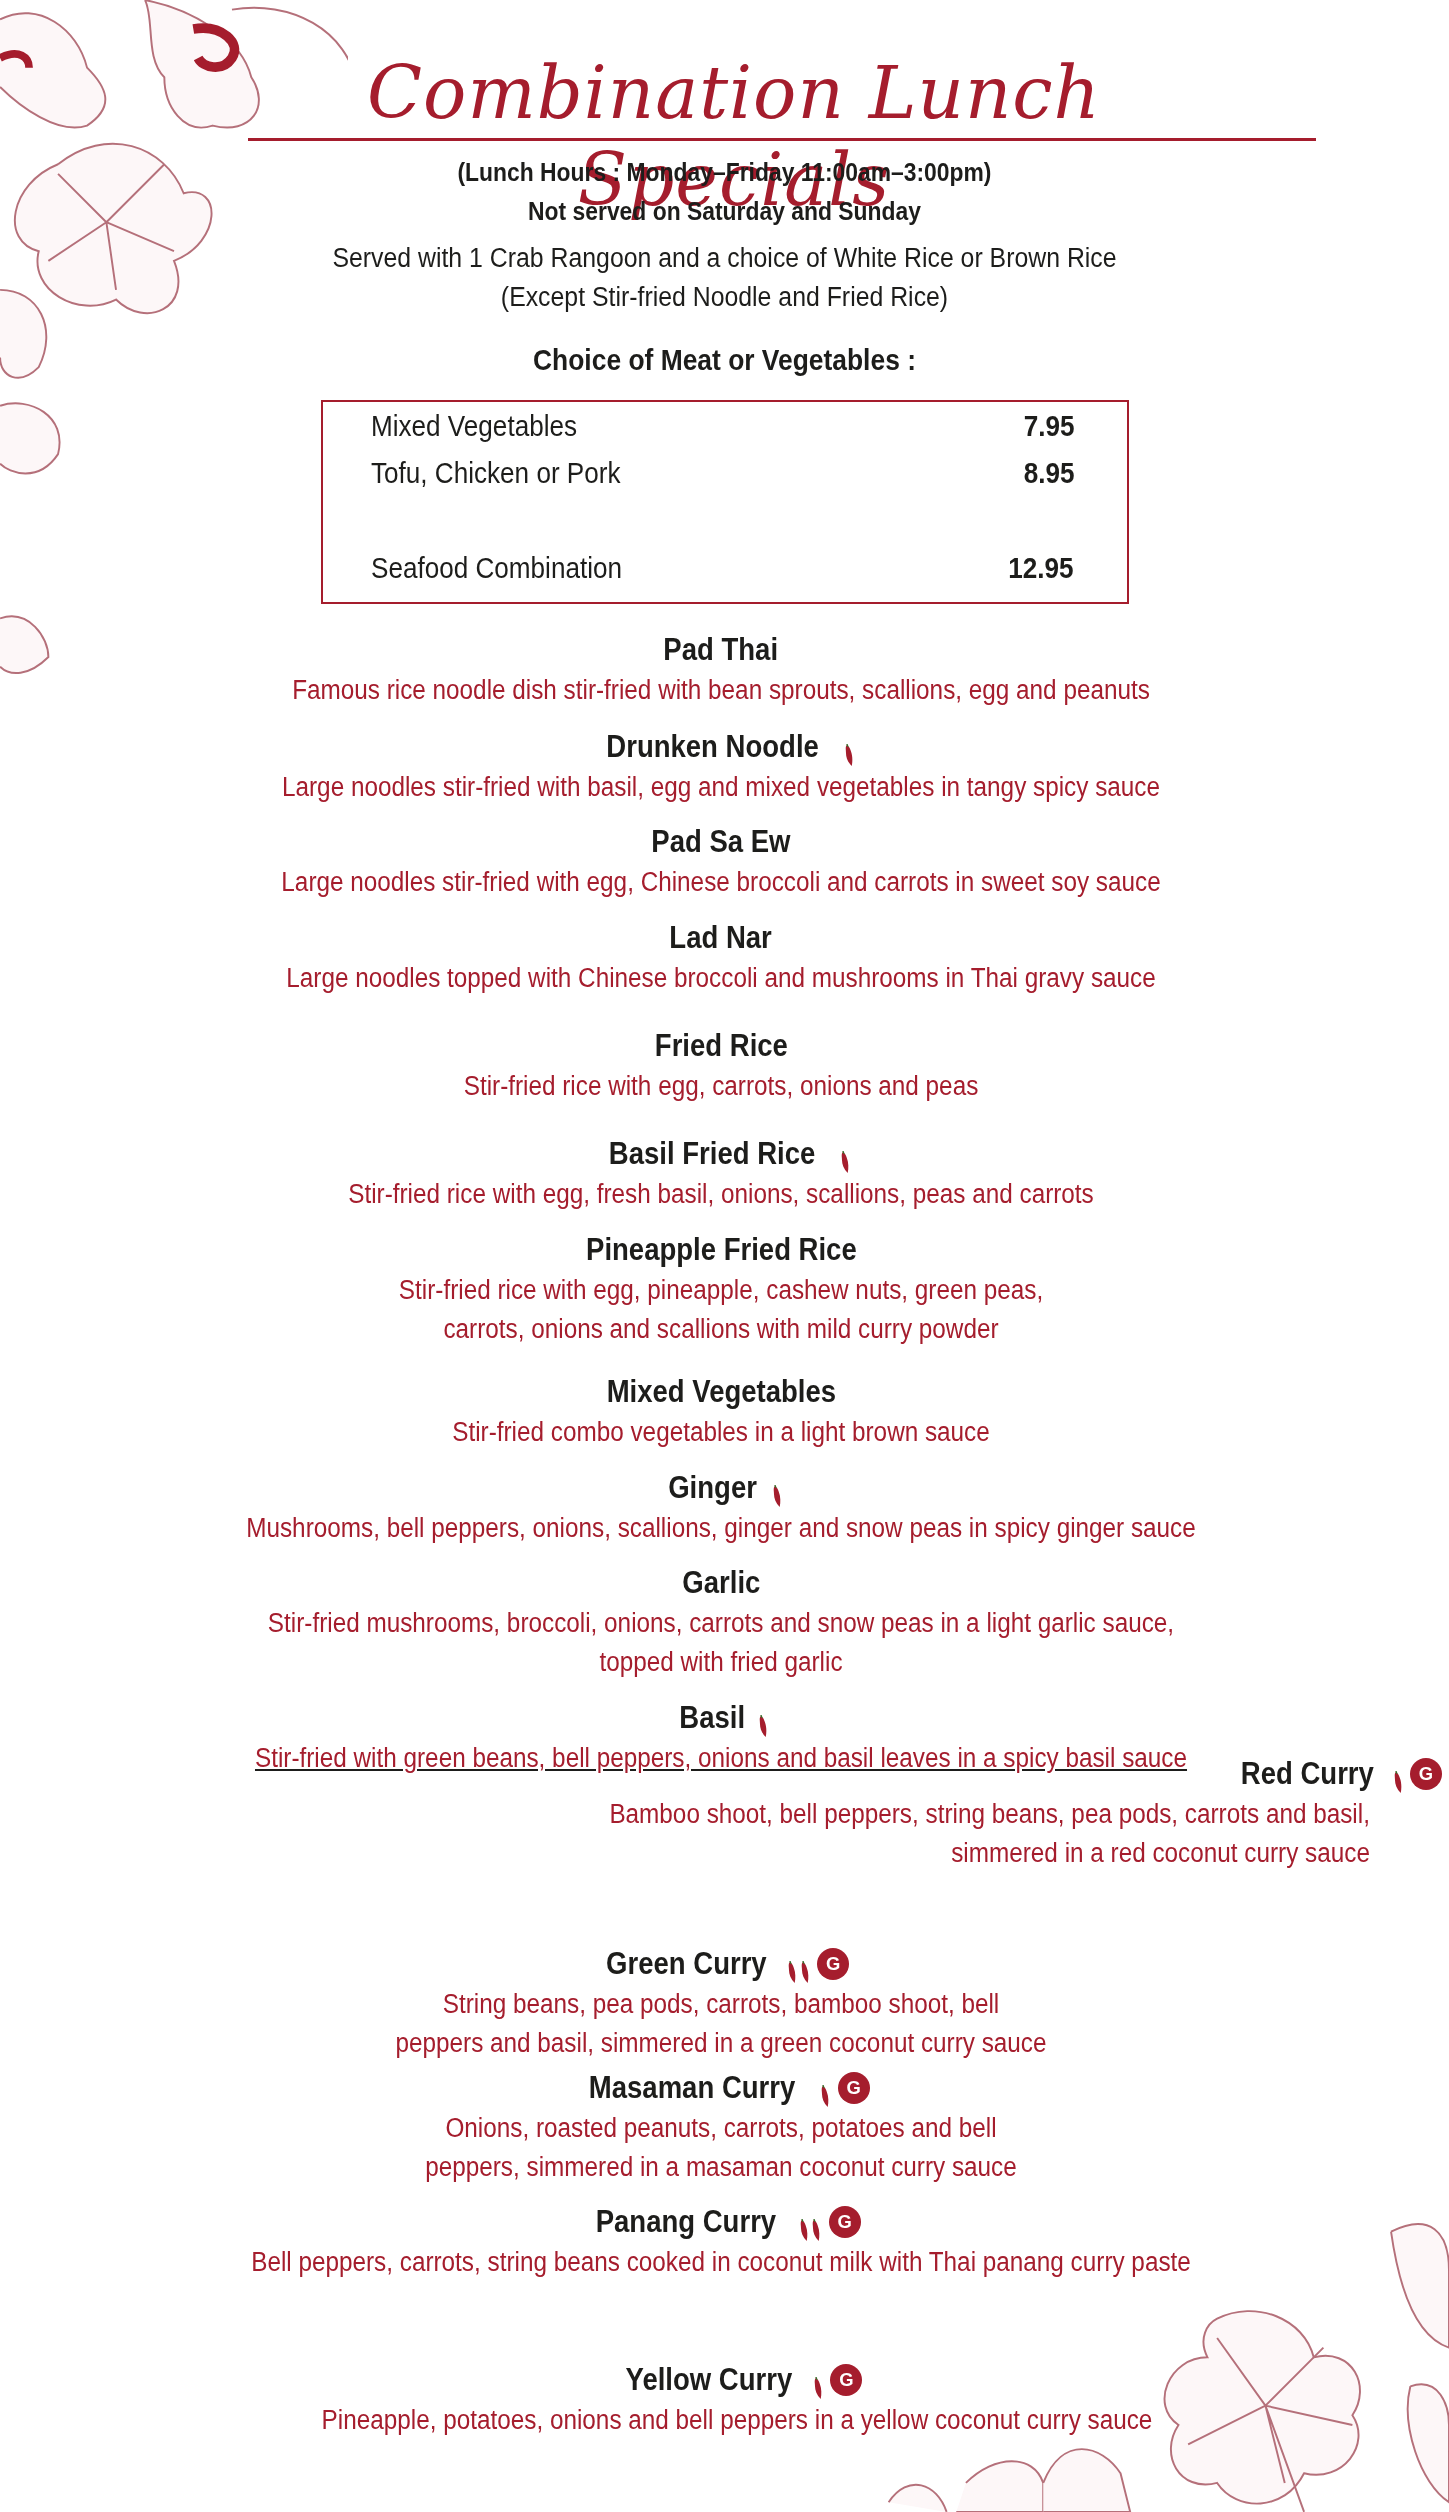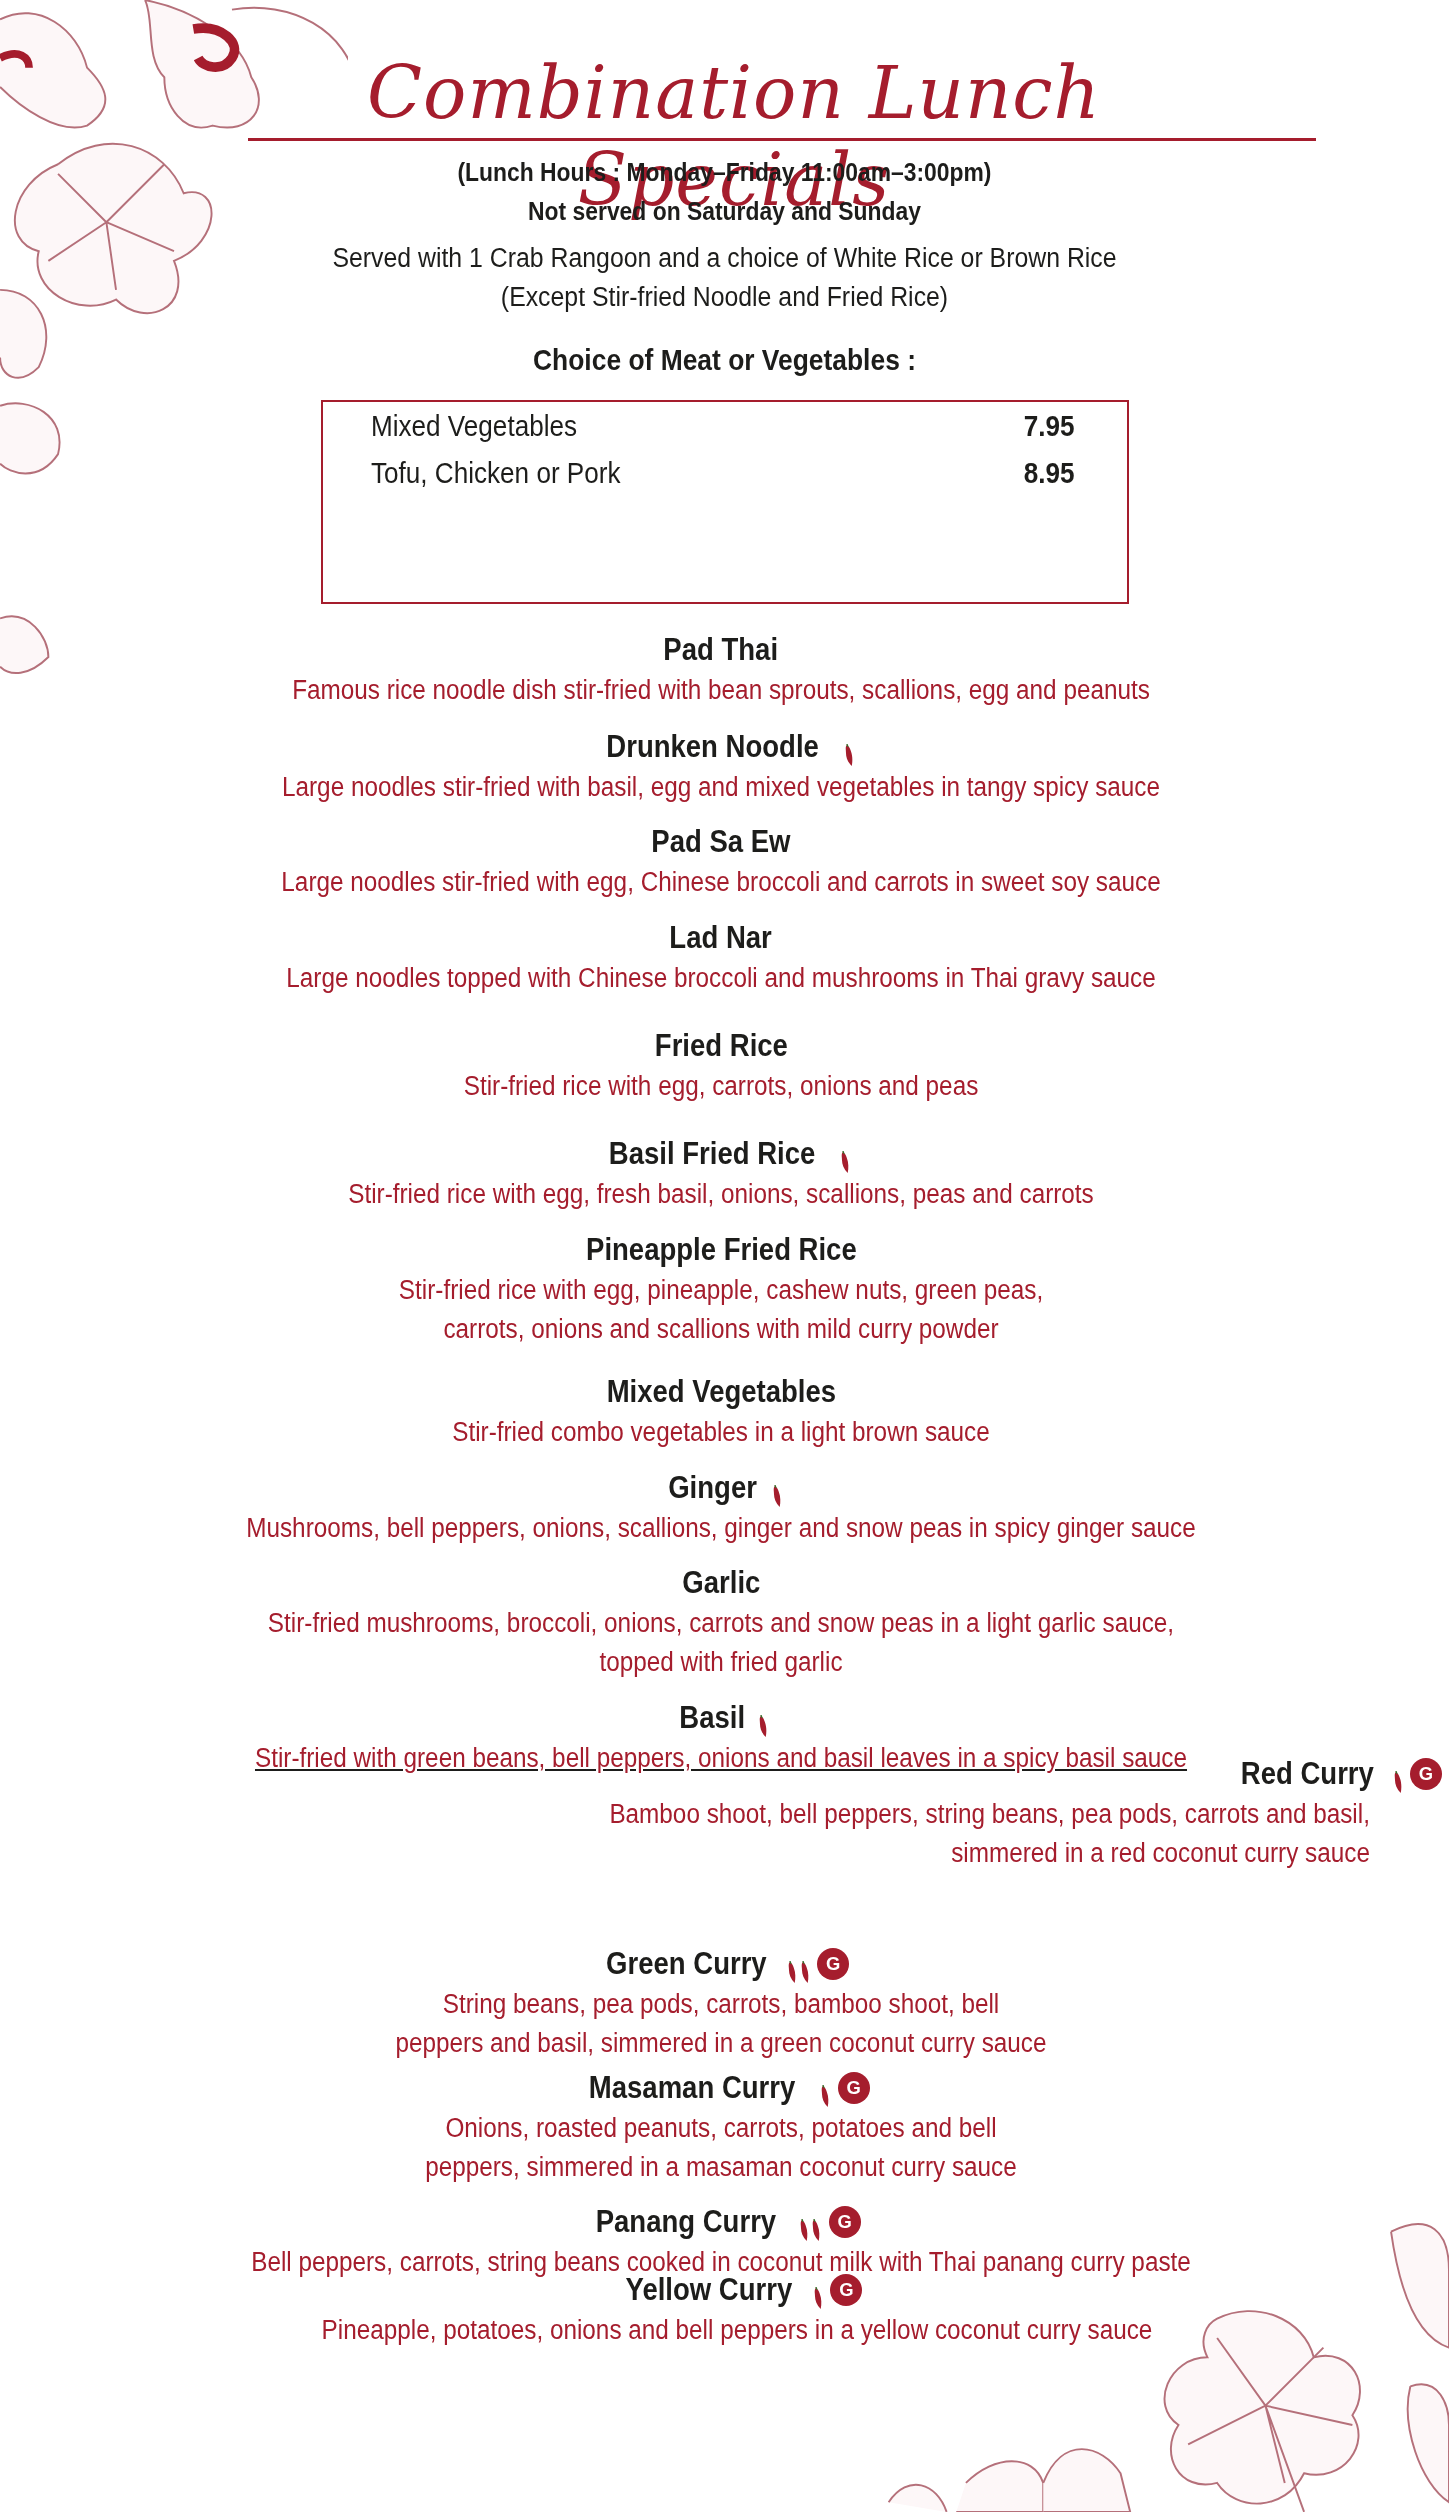--- a/index.html
+++ b/index.html
@@ -94,20 +94,24 @@
 
 <div class="price-box">
   <div class="price-row" style="top:7.7px;">
     <span class="name">Mixed Vegetables</span>
     <span class="price">7.95</span>
   </div>
   <div class="price-row" style="top:55px;">
     <span class="name">Tofu, Chicken or Pork</span>
     <span class="price">8.95</span>
   </div>
+  <div class="price-row" style="top:150px;">
+    <span class="name">Seafood Combination</span>
+    <span class="price">12.95</span>
+  </div>
 </div>
 
 <div class="menu" id="menu">
     <div class="item" style="top: 0px;"><div class="item-name">
         <span class="nm">Pad Thai</span>
       </div><div class="desc">Famous rice noodle dish stir-fried with bean sprouts, scallions, egg and peanuts</div></div>
     <div class="item" style="top: 97px;"><div class="item-name">
         <span class="nm">Drunken Noodle</span>
         <span style="display: inline-flex; gap: 2.9px;">
           <span class="chili"><svg width="9.7" height="23" viewBox="0 0 10 24">
@@ -202,21 +206,21 @@
               <path d="M3 1 C1 3 2 6 2 9 C2 14 4 19 8 23 C9 18 9 12 7 7 C6 4 5 2 3 1 Z" fill="#a51d2d"></path>
               <path d="M3 0 L4 3" stroke="#3a6b2a" stroke-width="1.5"></path>
             </svg></span>
           <span class="chili"><svg width="9.7" height="23" viewBox="0 0 10 24">
               <path d="M3 1 C1 3 2 6 2 9 C2 14 4 19 8 23 C9 18 9 12 7 7 C6 4 5 2 3 1 Z" fill="#a51d2d"></path>
               <path d="M3 0 L4 3" stroke="#3a6b2a" stroke-width="1.5"></path>
             </svg></span>
         </span>
         <span class="gbadge">G</span>
       </div><div class="desc">Bell peppers, carrots, string beans cooked in coconut milk with Thai panang curry paste</div></div>
-    <div class="item" style="top: 1640px; padding-left: 32px;"><div class="item-name">
+    <div class="item" style="top: 1730px; padding-left: 32px;"><div class="item-name">
         <span class="nm">Yellow Curry</span>
         <span style="display: inline-flex; gap: 2.9px;">
           <span class="chili"><svg width="9.7" height="23" viewBox="0 0 10 24">
               <path d="M3 1 C1 3 2 6 2 9 C2 14 4 19 8 23 C9 18 9 12 7 7 C6 4 5 2 3 1 Z" fill="#a51d2d"></path>
               <path d="M3 0 L4 3" stroke="#3a6b2a" stroke-width="1.5"></path>
             </svg></span>
         </span>
         <span class="gbadge">G</span>
       </div><div class="desc">Pineapple, potatoes, onions and bell peppers in a yellow coconut curry sauce</div></div>
   </div>

